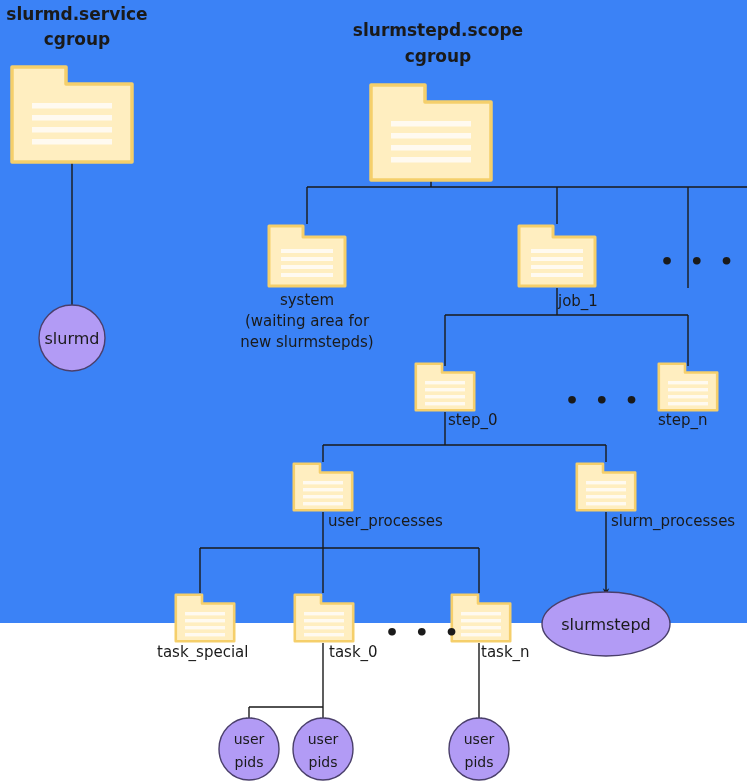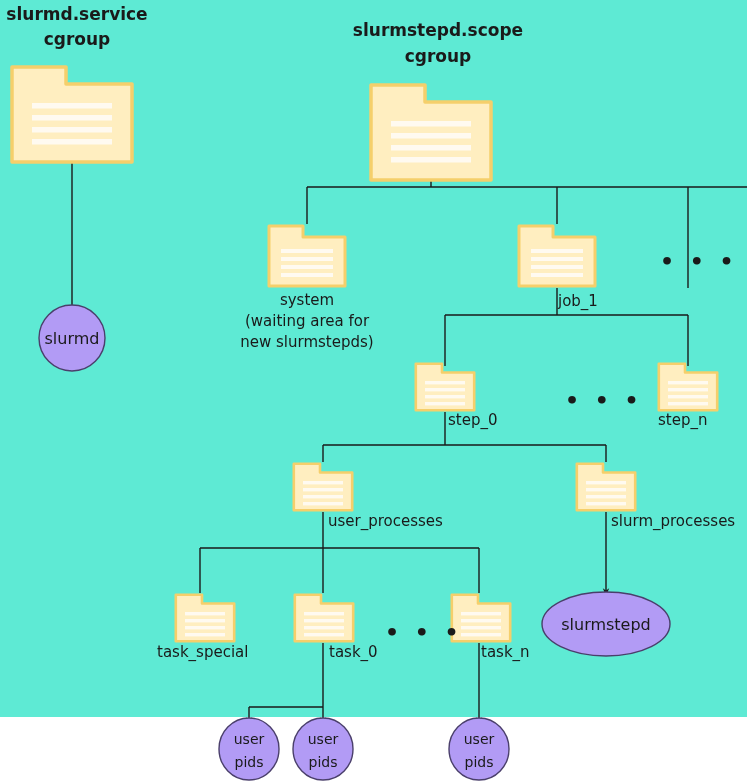--- a/index.html
+++ b/index.html
@@ -9,22 +9,22 @@
   }
   body {
     width: 747px;
     height: 781px;
     font-family: "DejaVu Sans", sans-serif;
     overflow: hidden;
   }
   #diagram-root {
     position: relative;
     width: 747px;
-    height: 717px;
-    background: #5eead4;
+    height: 623px;
+    background: #3b82f6;
   }
   svg#diagram-svg {
     display: block;
     width: 747px;
     height: 781px;
   }
   .title-text {
     font-family: "DejaVu Sans", sans-serif;
     font-size: 17px;
     font-weight: bold;

